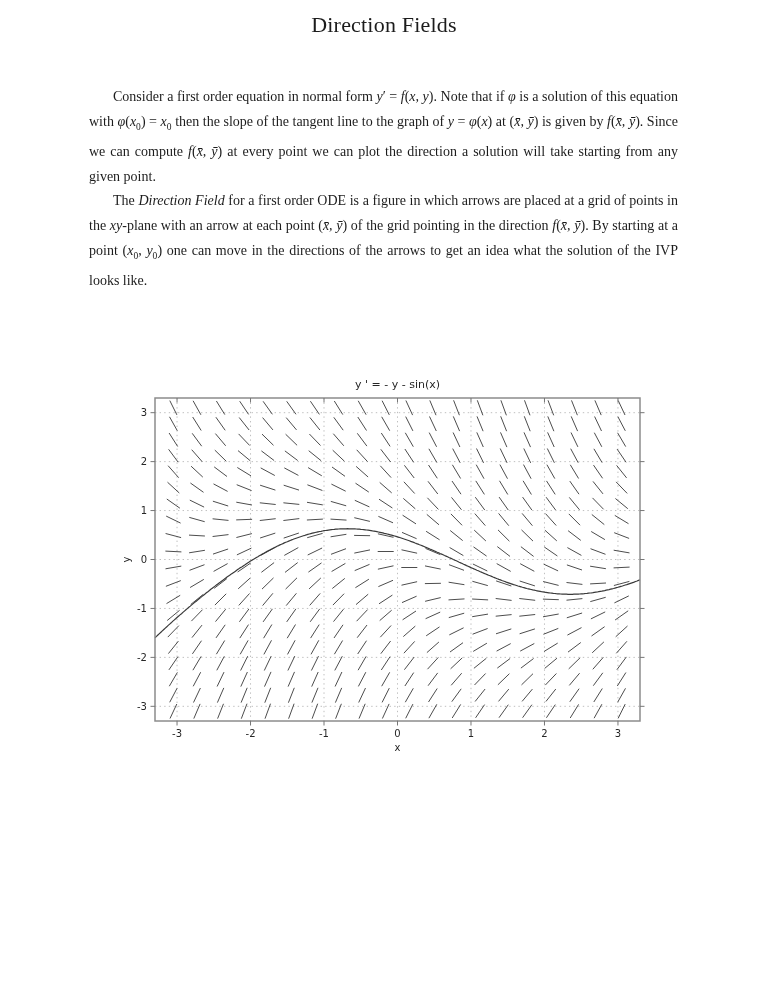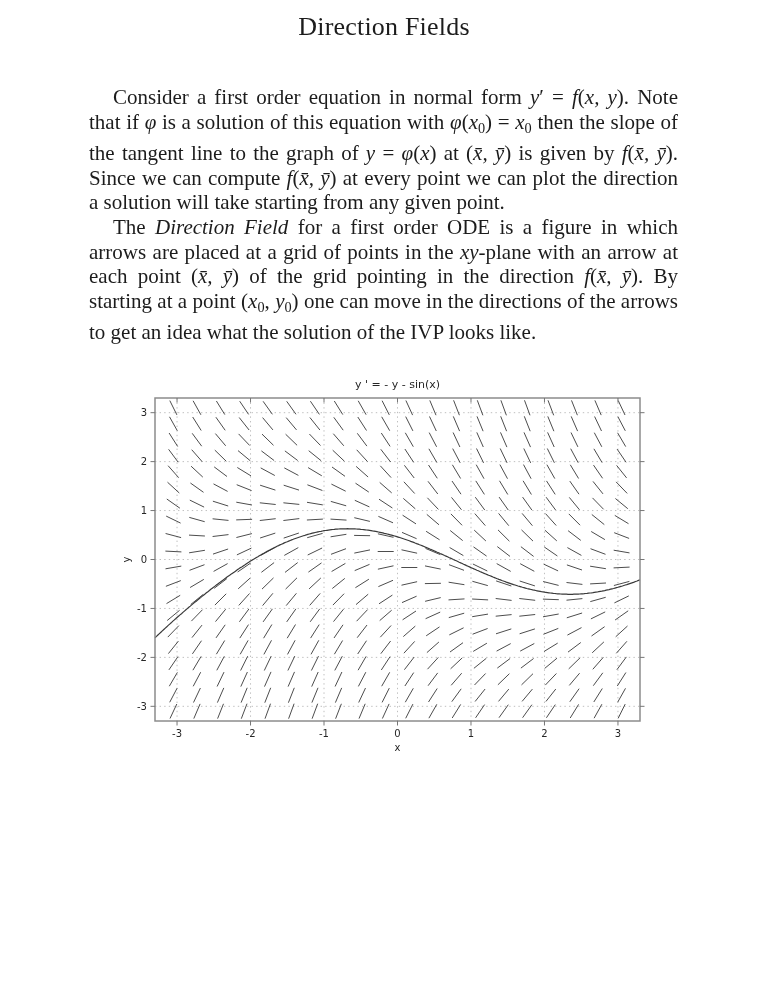--- a/index.html
+++ b/index.html
@@ -2,25 +2,25 @@
 <html><head>
 <meta charset="utf-8">
 <style>
   html,body{margin:0;padding:0;background:#ffffff;}
   .page{
     position:relative;width:768px;height:994px;background:#ffffff;
     font-family:"Liberation Serif","DejaVu Serif",serif;color:#1c1c1c;overflow:hidden;
   }
   .doc-title{
     position:absolute;top:12px;left:0;width:768px;text-align:center;
-    font-size:26px;font-weight:normal;margin:0;letter-spacing:0.2px;
+    font-size:22px;font-weight:normal;margin:0;letter-spacing:0.2px;
   }
   .text-block{
     position:absolute;left:89px;top:85px;width:589px;
-    font-size:21px;line-height:24.7px;text-align:justify;
+    font-size:14px;line-height:24.7px;text-align:justify;
   }
   .para{margin:0;text-indent:24px;}
   .r-rm{font-style:normal;}
   .r-it{font-style:italic;}
   .r-sub{font-size:68%;vertical-align:-18%;font-style:normal;}
   .figure-wrap{position:absolute;left:110px;top:372px;width:560px;height:392px;margin:0;}
   svg text{font-family:"DejaVu Sans","Liberation Sans",sans-serif;}
 </style>
 </head>
 <body>

